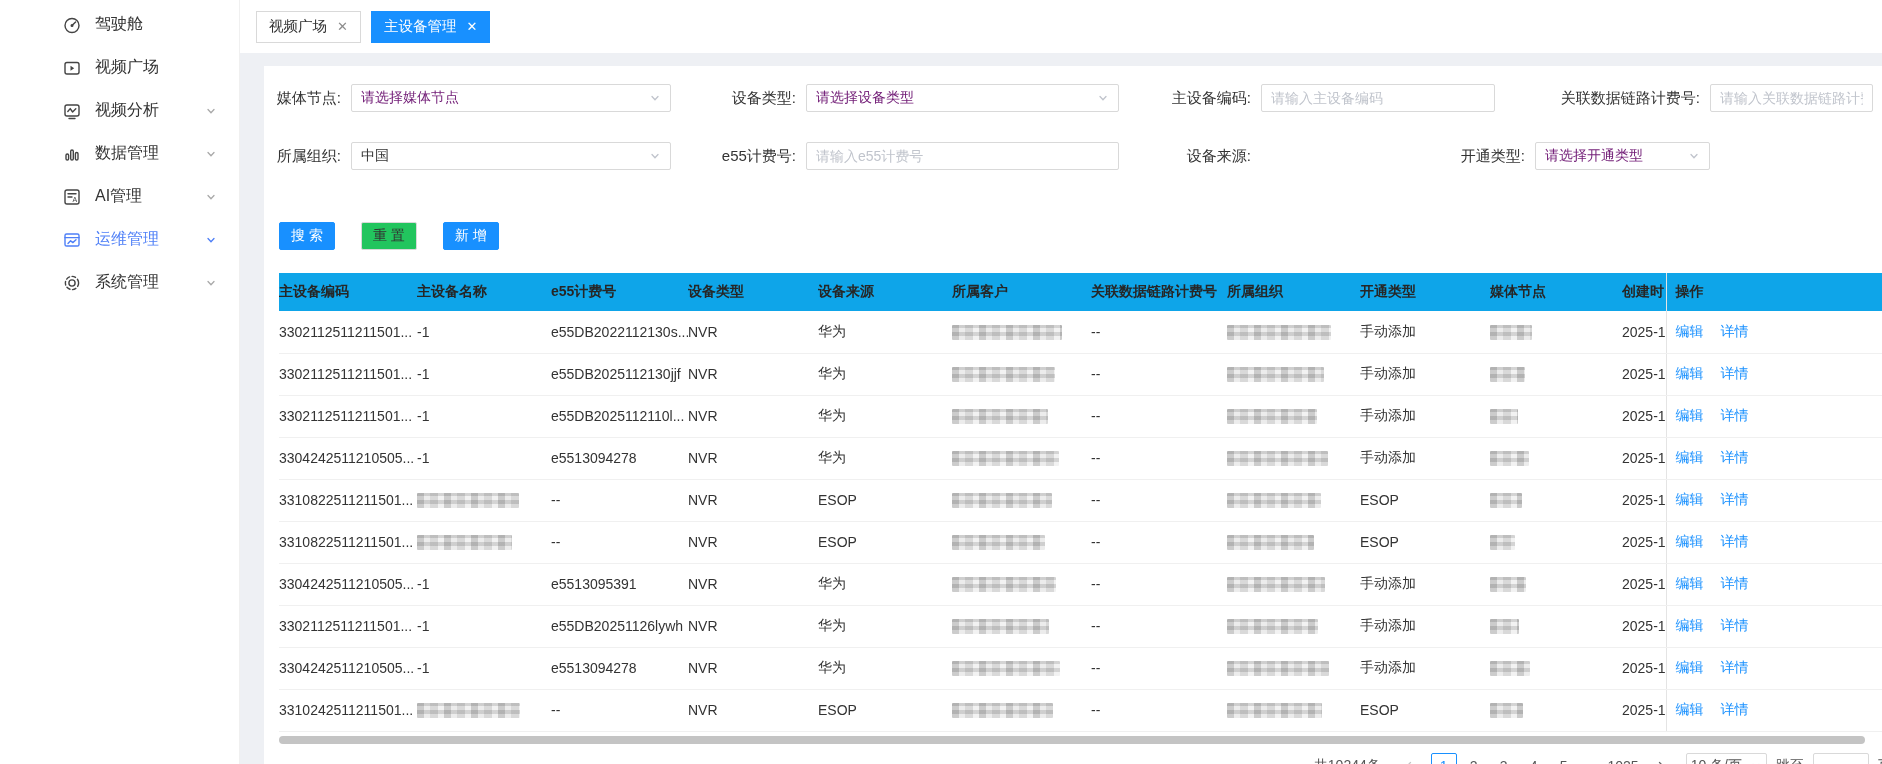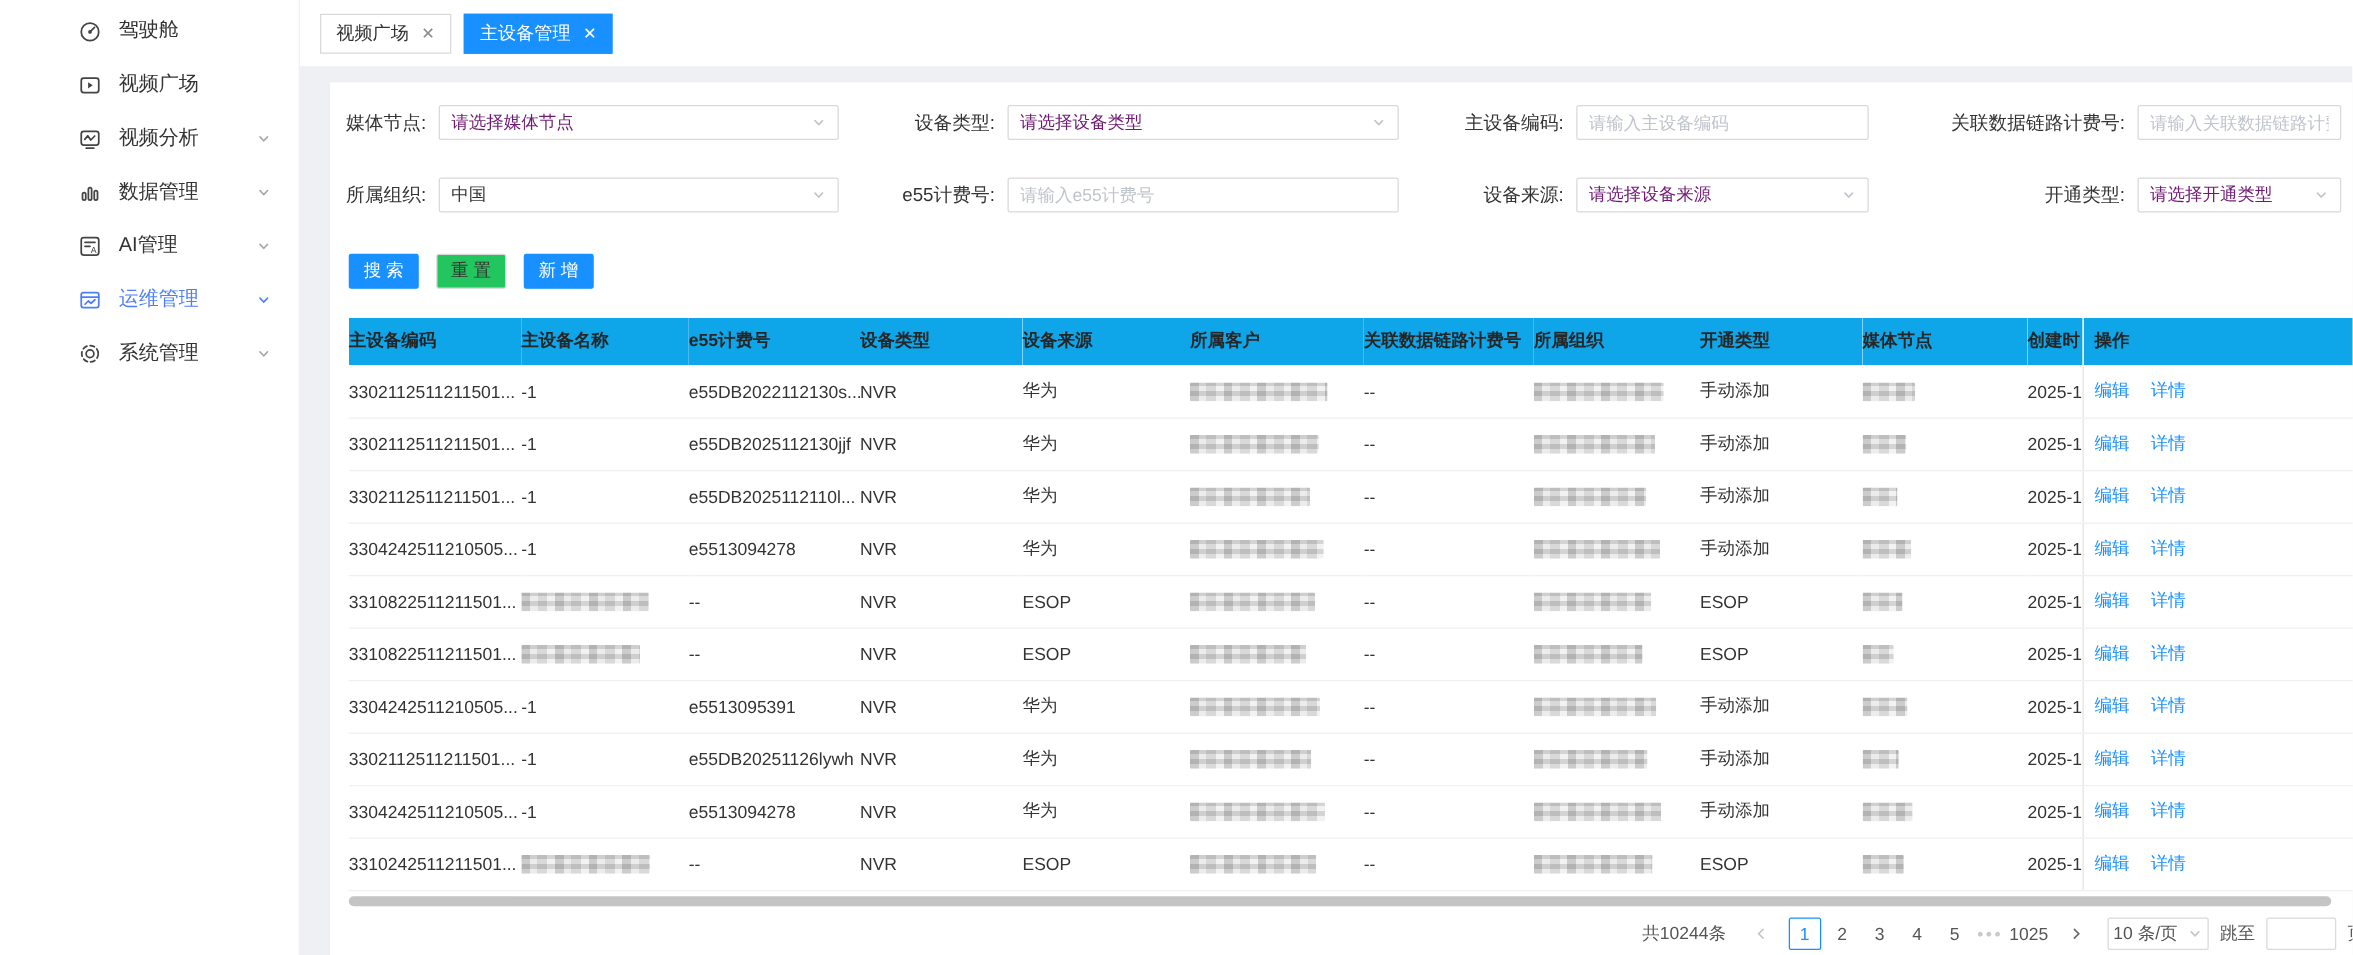--- a/index.html
+++ b/index.html
@@ -34,21 +34,21 @@
   .fctrl { height:28px; border:1px solid #d9d9d9; border-radius:2px; background:#fff; display:flex;
     align-items:center; padding:0 9px; font-size:14px; cursor:pointer; }
   .fctrl .ph { color:#701a75; flex:1; white-space:nowrap; overflow:hidden; }
   .fctrl .val { color:#333; flex:1; }
   .fctrl .sel-arrow { color:#c0c4cc; display:flex; flex:none; }
   input.fctrl { width:100%; cursor:text; color:#333; }
   input.fctrl::placeholder { color:#c0c4cc; }
   .spacer { }
 
   
-  .btn-row { margin-top:33px; display:flex; gap:14px; }
+  .btn-row { margin-top:52px; display:flex; gap:26px; }
   .btn { height:28px; min-width:48px; padding:0 11px; font-size:14px; border-radius:2px;
     border:1px solid #d9d9d9; background:#22c55e; color:#333; cursor:pointer;
     font-family:"Liberation Sans","DejaVu Sans",sans-serif; }
   .btn.primary { background:var(--accent); border-color:var(--accent); color:#fff; }
 
   
   .table-wrap { margin-top:23px; width:1613px; border-right:1px solid #ededed; }
   table { width:1613px; border-collapse:collapse; table-layout:fixed; }
   thead th { height:38px; background:#0ea5e9; font-size:14px; font-weight:bold; color:#262626;
     text-align:left; padding:0 8px 0 0; white-space:nowrap; overflow:hidden; }
@@ -232,28 +232,20 @@
                 <svg width="12" height="12" viewBox="0 0 12 12" fill="none" stroke="currentColor" stroke-width="1.3" stroke-linecap="round">
                   <polyline points="3,4.5 6,7.7 9,4.5"></polyline>
                 </svg>
               </span>
             </div>
             <div class="spacer"></div>
             <div class="flabel">e55计费号:</div>
             <input class="fctrl" placeholder="请输入e55计费号" style="">
             <div class="spacer"></div>
             <div class="flabel">设备来源:</div>
-            <div class="fctrl">
-              <span class="ph">请选择设备来源</span>
-              <span class="sel-arrow">
-                <svg width="12" height="12" viewBox="0 0 12 12" fill="none" stroke="currentColor" stroke-width="1.3" stroke-linecap="round">
-                  <polyline points="3,4.5 6,7.7 9,4.5"></polyline>
-                </svg>
-              </span>
-            </div>
             <div class="spacer"></div>
             <div class="flabel">开通类型:</div>
             <div class="fctrl">
               <span class="ph">请选择开通类型</span>
               <span class="sel-arrow">
                 <svg width="12" height="12" viewBox="0 0 12 12" fill="none" stroke="currentColor" stroke-width="1.3" stroke-linecap="round">
                   <polyline points="3,4.5 6,7.7 9,4.5"></polyline>
                 </svg>
               </span>
             </div>

